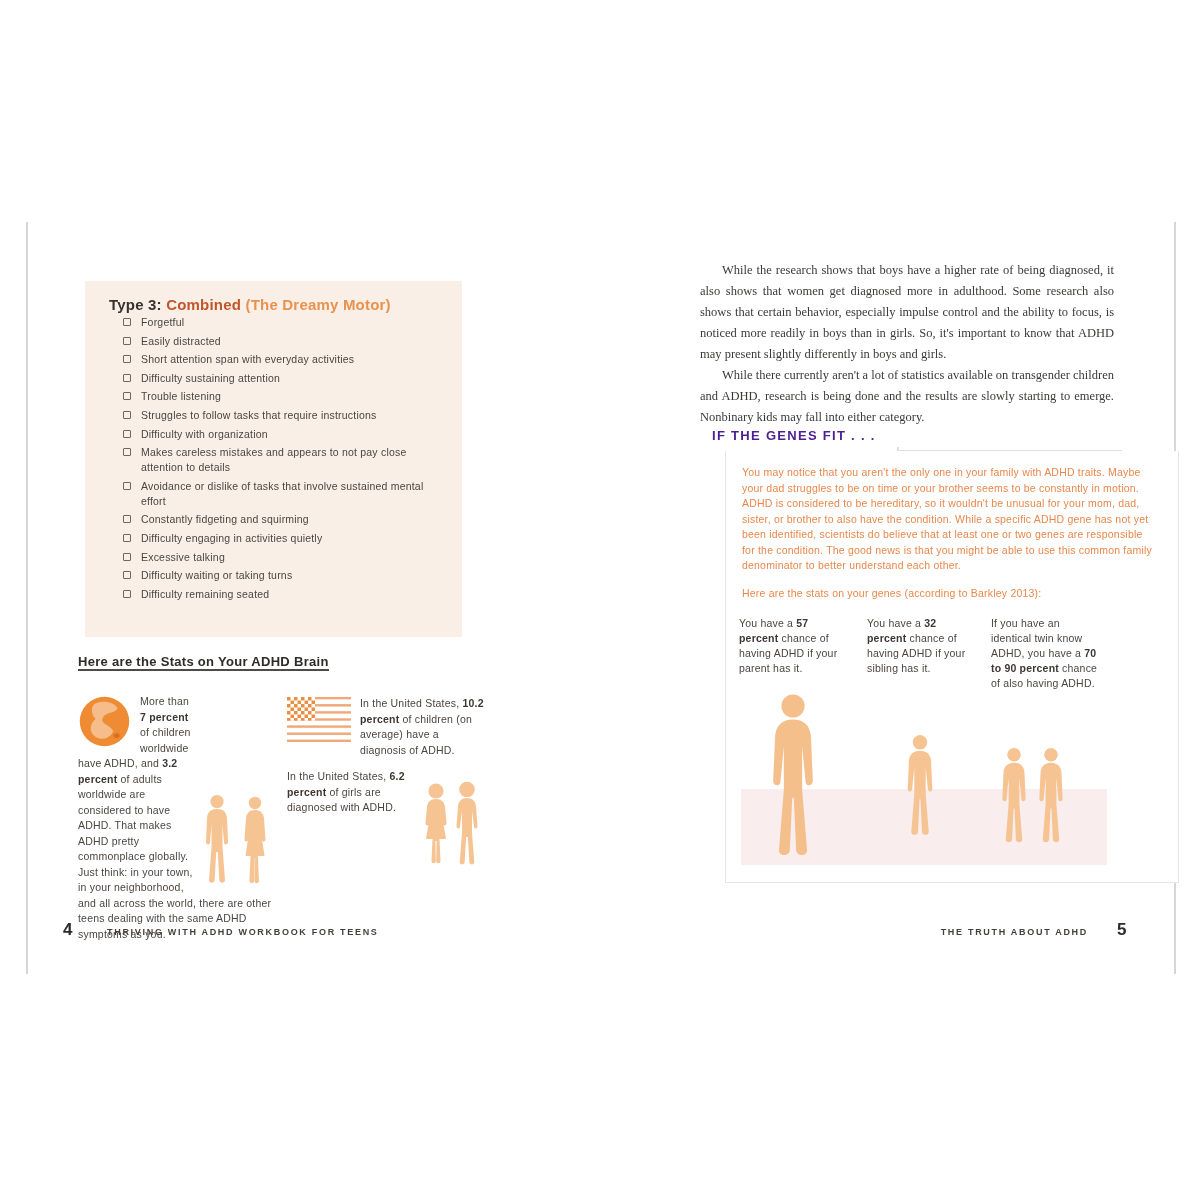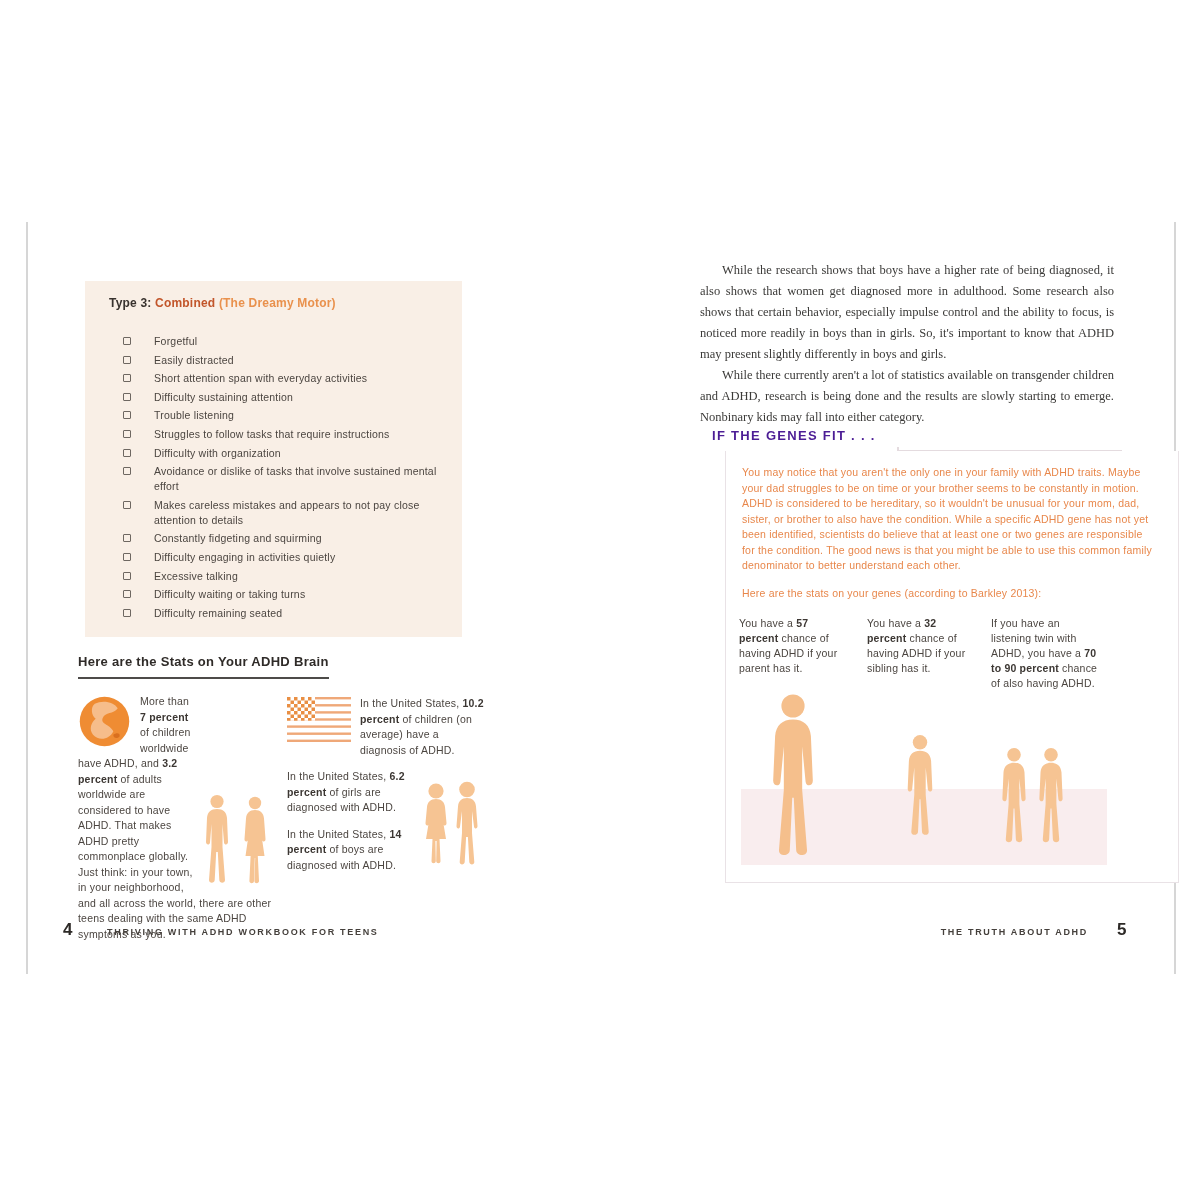--- a/index.html
+++ b/index.html
@@ -7,31 +7,31 @@
   body { font-family:"Liberation Sans", sans-serif; position:relative; overflow:hidden; }
   .canvas { position:absolute; left:0; top:0; width:1200px; height:1200px; background:#fff; }
 
   .book-edge { position:absolute; top:222px; height:752px; width:2px; background:#d6d6d6; }
   .edge-left { left:26px; }
   .edge-right { left:1174px; }
 
   
   .type3-box { position:absolute; left:85px; top:281px; width:377px; height:356px;
                background:#f9efe6; padding:15px 12px 0 24px; overflow:hidden; }
-  .type3-head { font-size:12px; font-weight:bold; color:#38322e; letter-spacing:.2px; margin-bottom:24px; }
+  .type3-head { font-size:15px; font-weight:bold; color:#38322e; letter-spacing:.2px; margin-bottom:2px; }
   .type3-head .t-main { color:#c2552a; }
   .type3-head .t-sub { color:#e9914d; font-weight:bold; }
   .checklist { list-style:none; }
-  .checklist li { display:flex; gap:23px; font-size:10.5px; line-height:15px; color:#4b4540;
+  .checklist li { display:flex; gap:10px; font-size:10.5px; line-height:15px; color:#4b4540;
                   letter-spacing:.2px; margin-bottom:3.6px; padding-left:14px; }
   .cbx { flex:none; width:8px; height:8px; border:1.2px solid #6e6761; border-radius:1px;
          margin-top:3px; background:transparent; }
 
   .stats-head { position:absolute; left:78px; top:654px; font-size:13px; font-weight:bold;
-                color:#2f2b28; letter-spacing:.3px; border-bottom:2px solid #4d4b49; padding-bottom:8px; }
+                color:#2f2b28; letter-spacing:.3px; border-bottom:2px solid #4d4b49; padding-bottom:0; }
 
   .stats-left { position:absolute; left:78px; top:694px; width:200px; font-size:10.5px;
                 line-height:15.5px; color:#4b4540; letter-spacing:.2px; }
   .globe-float { float:left; width:53px; height:53px; margin:1px 9px 2px 0; }
   .people-float { float:right; width:78px; height:94px; margin:100px 0 0 4px; }
   .stats-right { position:absolute; left:287px; top:696px; width:197px; font-size:10.5px;
                  line-height:15.5px; color:#4b4540; letter-spacing:.2px; }
   .flag-float { float:left; width:64px; height:46px; margin:1px 9px 4px 0; }
   .kids-float { float:right; width:66px; height:88px; margin:12px 0 0 4px; }
   .stats-right p { margin-bottom:11px; }
@@ -110,25 +110,25 @@
       <li>
           <span class="cbx"></span>
           <span>Struggles to follow tasks that require instructions</span>
         </li>
       <li>
           <span class="cbx"></span>
           <span>Difficulty with organization</span>
         </li>
       <li>
           <span class="cbx"></span>
+          <span>Makes careless mistakes and appears to not pay close attention to details</span>
+        </li>
+      <li>
+          <span class="cbx"></span>
           <span>Avoidance or dislike of tasks that involve sustained mental effort</span>
-        </li>
-      <li>
-          <span class="cbx"></span>
-          <span>Makes careless mistakes and appears to not pay close attention to details</span>
         </li>
       <li>
           <span class="cbx"></span>
           <span>Constantly fidgeting and squirming</span>
         </li>
       <li>
           <span class="cbx"></span>
           <span>Difficulty engaging in activities quietly</span>
         </li>
       <li>
@@ -200,23 +200,20 @@
           <g fill="#f6c493">
             <circle cx="18" cy="10" r="7.6"></circle>
             <path d="M18 18 C23.5 18 26.5 21 27 26 L28.5 42 C28.7 45 25.5 45.5 25 42.5 L23.5 31 L28 58 L21.5 58 L22.5 80 C22.6 83 18.3 83 18.2 80 L18.6 60 L17.4 60 L17.8 80 C17.7 83 13.4 83 13.5 80 L14.5 58 L8 58 L12.5 31 L11 42.5 C10.5 45.5 7.3 45 7.5 42 L9 26 C9.5 21 12.5 18 18 18 Z"></path>
             <circle cx="49" cy="8.5" r="7.8"></circle>
             <path d="M49 17 C54.5 17 57.5 20 58 25.5 L59.5 45 C59.7 48 56.4 48.5 56 45.5 L54 30 L54 52 L56.3 81 C56.5 84.2 51.5 84.2 51.3 81 L49.9 56 L48.1 56 L46.7 81 C46.5 84.2 41.5 84.2 41.7 81 L44 52 L44 30 L42 45.5 C41.6 48.5 38.3 48 38.5 45 L40 25.5 C40.5 20 43.5 17 49 17 Z"></path>
           </g>
         </svg>
       </span>
       <span>In the United States, </span><span class="b">6.2 percent</span><span> of girls are diagnosed with ADHD.</span>
     </p>
-    <p>
-      <span>In the United States, </span><span class="b">14 percent</span><span> of boys are diagnosed with ADHD.</span>
-    </p>
   </div>
 
   <div class="footer-num fn-left">4</div>
   <div class="footer-title ft-left">THRIVING WITH ADHD WORKBOOK FOR TEENS</div>
 
   <div class="rp-paras">
     <p>While the research shows that boys have a higher rate of being diagnosed, it also shows that women get diagnosed more in adulthood. Some research also shows that certain behavior, especially impulse control and the ability to focus, is noticed more readily in boys than in girls. So, it's important to know that ADHD may present slightly differently in boys and girls.</p>
     <p>While there currently aren't a lot of statistics available on transgender children and ADHD, research is being done and the results are slowly starting to emerge. Nonbinary kids may fall into either category.</p>
   </div>
 
@@ -229,21 +226,21 @@
     <div class="genes-intro">Here are the stats on your genes (according to Barkley 2013):</div>
 
     <div class="genes-cols">
       <div class="gcol1">
         <span>You have a </span><span class="b">57 percent</span><span> chance of having ADHD if your parent has it.</span>
       </div>
       <div class="gcol2">
         <span>You have a </span><span class="b">32 percent</span><span> chance of having ADHD if your sibling has it.</span>
       </div>
       <div class="gcol3">
-        <span>If you have an listening twin with ADHD, you have a </span><span class="b">70 to 90 percent</span><span> chance of also having ADHD.</span>
+        <span>If you have an identical twin know ADHD, you have a </span><span class="b">70 to 90 percent</span><span> chance of also having ADHD.</span>
       </div>
     </div>
 
     <div class="band"></div>
 
     <span class="fig fig-parent">
       <svg viewBox="0 0 60 175" width="58" height="182">
         <g fill="#f5bf8c">
           <circle cx="30" cy="13" r="12"></circle>
           <path d="M30 27 C41 27 47.5 33 48.5 44 L50.5 90 C50.7 96 43.5 97 43 91 L39.5 55 L39.5 100 L44.5 162 C45 169 33.5 169 33.3 162 L30.8 108 L29.2 108 L26.7 162 C26.5 169 15 169 15.5 162 L20.5 100 L20.5 55 L17 91 C16.5 97 9.3 96 9.5 90 L11.5 44 C12.5 33 19 27 30 27 Z"></path>

